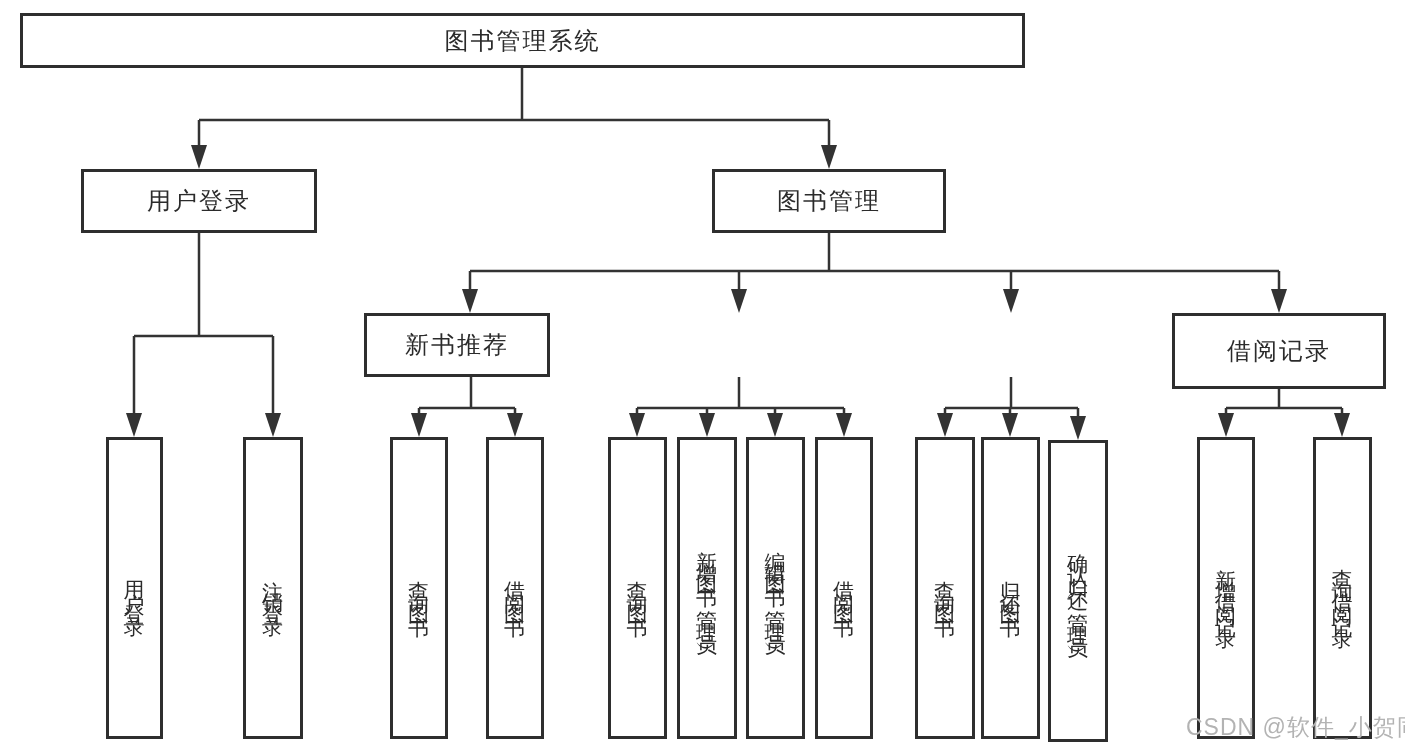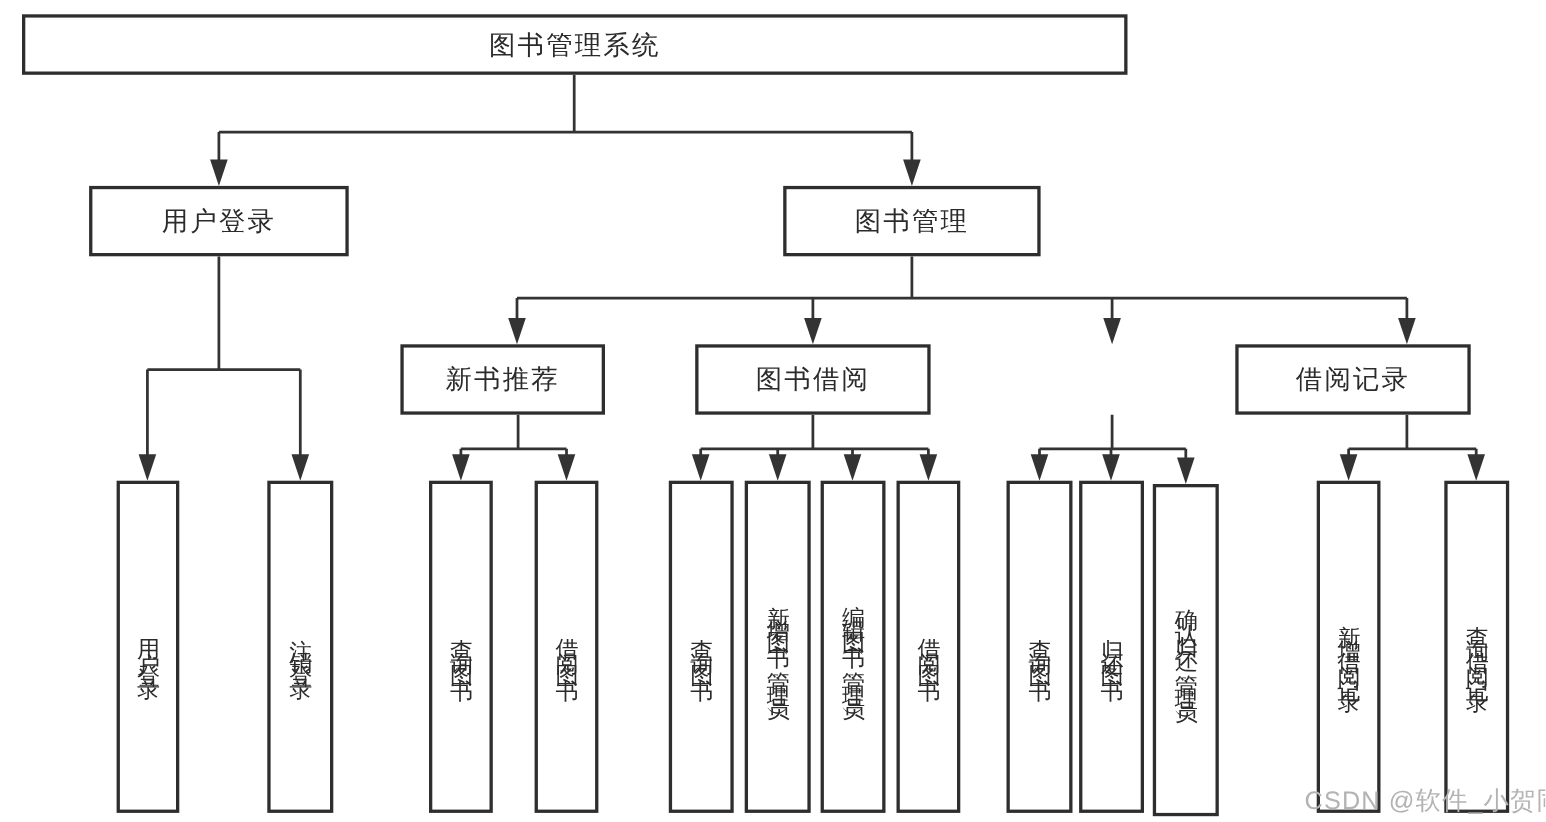--- a/index.html
+++ b/index.html
@@ -109,24 +109,21 @@
   <div class="box" style="left:81px;top:169px;width:236px;height:64px">
     <span class="hlabel">用户登录</span>
   </div>
   <div class="box" style="left:712px;top:169px;width:234px;height:64px">
     <span class="hlabel">图书管理</span>
   </div>
 
   <div class="box" style="left:364px;top:313px;width:186px;height:64px">
     <span class="hlabel">新书推荐</span>
   </div>
-  <div class="box" style="left:632px;top:313px;width:214px;height:64px">
-    <span class="hlabel">图书借阅</span>
-  </div>
-  <div class="box" style="left:1123px;top:313px;width:214px;height:64px">
+  <div class="box" style="left:1172px;top:313px;width:214px;height:76px">
     <span class="hlabel">借阅记录</span>
   </div>
 
   <div class="box" style="left:106px;top:437px;width:57px;height:302px">
     <span class="vlabel">用户登录</span>
   </div>
   <div class="box" style="left:243px;top:437px;width:60px;height:302px">
     <span class="vlabel">注销登录</span>
   </div>
 

